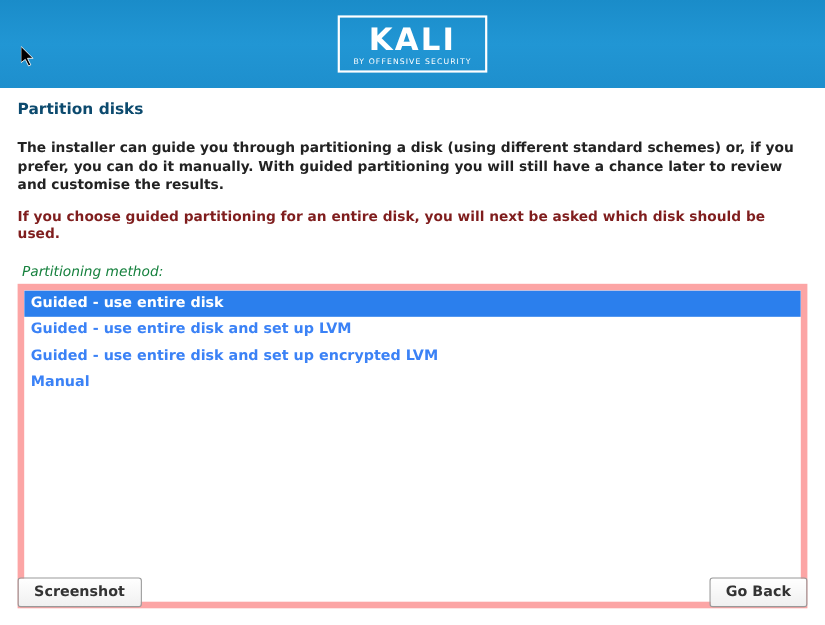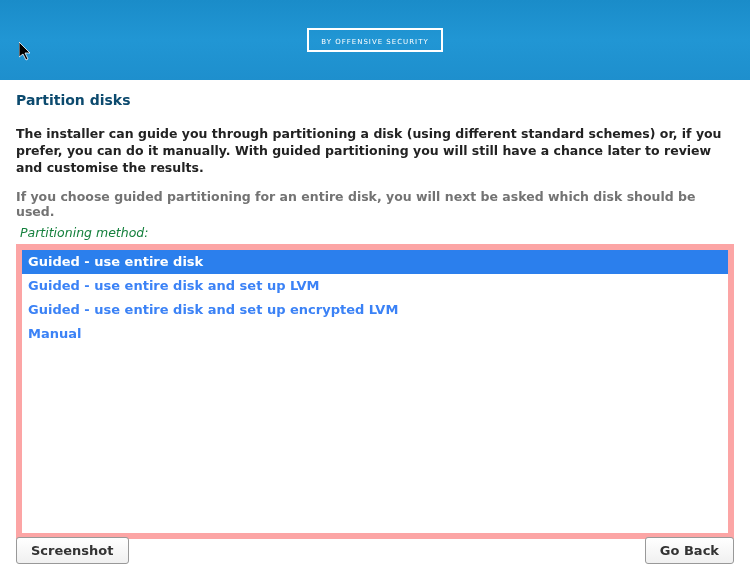--- a/index.html
+++ b/index.html
@@ -56,22 +56,22 @@
     .description {
       font-weight: bold;
       font-size: 12.5px;
       color: #222222;
       line-height: 1.35;
       margin-bottom: 12px;
     }
     .sub-description {
       font-weight: bold;
       font-size: 12.5px;
-      color: #737373;
-      margin-bottom: 6px;
+      color: #7f1d1d;
+      margin-bottom: 20px;
     }
     .field-label {
       font-style: italic;
       font-size: 12.5px;
       color: #15803d;
       margin-left: 4px;
       margin-bottom: 4px;
     }
     .option-list {
       border: 6px solid #fca5a5;
@@ -86,21 +86,21 @@
       color: #3b82f6;
       cursor: pointer;
       line-height: 1.4;
     }
     .option-item.selected {
       background: #2b7fed;
       color: #ffffff;
     }
     .button-bar {
       position: absolute;
-      bottom: 4px;
+      bottom: 16px;
       left: 16px;
       right: 16px;
       display: flex;
       justify-content: space-between;
       align-items: center;
     }
     .button-group-right {
       display: flex;
       gap: 16px;
     }
@@ -121,20 +121,21 @@
       left: 19px;
       pointer-events: none;
       z-index: 100;
     }
   </style>
 </head>
 <body>
 
 <div class="header-banner">
   <div class="logo-box">
+    <div class="logo-main">KALI</div>
     <div class="logo-sub">BY OFFENSIVE SECURITY</div>
   </div>
 </div>
 
 <svg class="cursor-arrow" width="14" height="20" viewBox="0 0 14 20">
   <path d="M0,0 L0,15 L4,12 L7,18 L9,17 L6,11 L11,11 Z" fill="#000000" stroke="#ffffff" stroke-width="0.8"></path>
 </svg>
 
 <div class="content-area">
   <div class="page-title">Partition disks</div>

